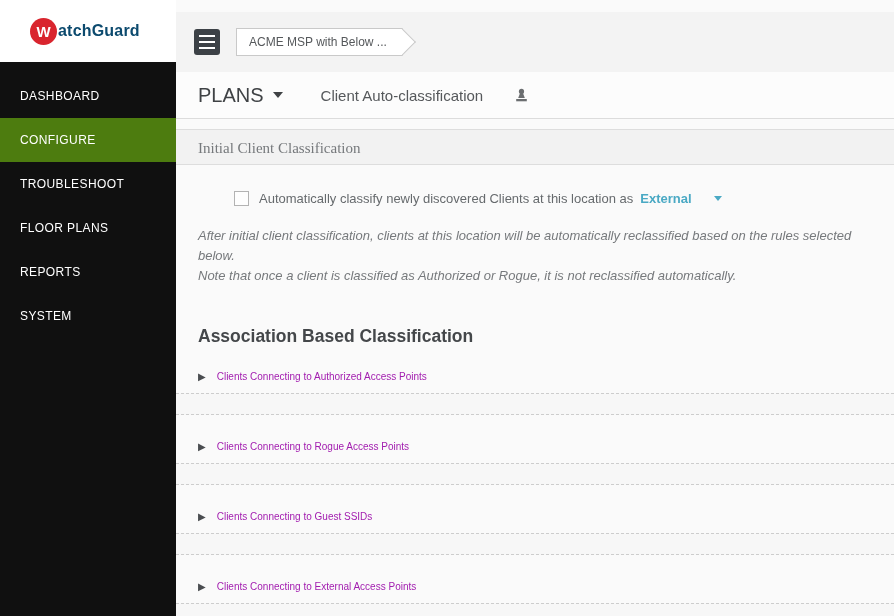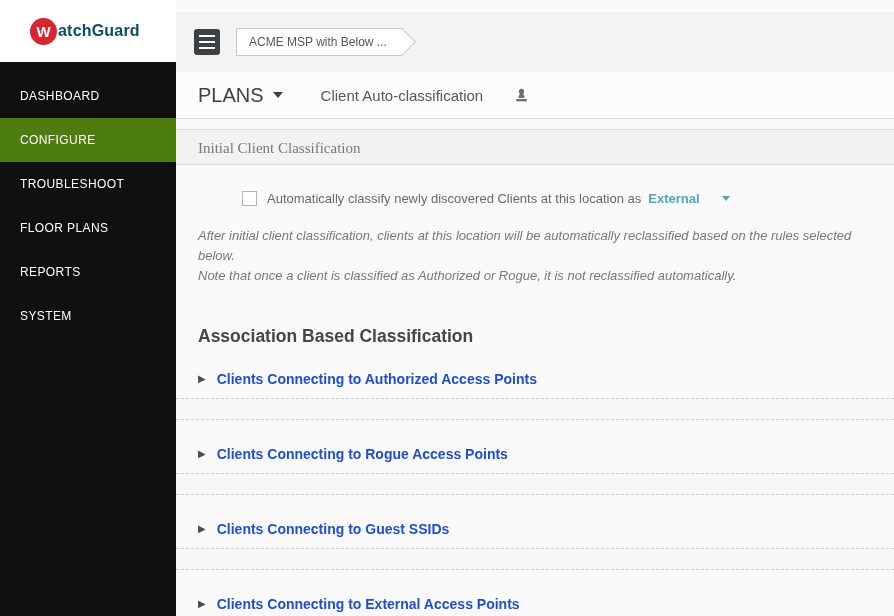--- a/index.html
+++ b/index.html
@@ -67,36 +67,36 @@
   }
   .page-title { font-size: 15px; color: #55585b; margin-left: 38px; }
   .title-icon { margin-left: 30px; display: flex; align-items: center; }
 
   .section-band {
     margin-top: 10px; height: 36px; line-height: 36px;
     background: #f2f2f2; border-top: 1px solid #dddddd; border-bottom: 1px solid #dddddd;
     padding-left: 22px; color: #76797c; font-size: 15px; font-family: Liberation Serif, serif;
   }
 
-  .checkbox-row { display: flex; align-items: flex-end; margin: 26px 0 0 18px; font-size: 13px; color: #666a6d; padding-left: 48px; }
+  .checkbox-row { display: flex; align-items: flex-end; margin: 26px 0 0 10px; font-size: 13px; color: #666a6d; padding-left: 48px; }
   .checkbox { width: 15px; height: 15px; border: 1px solid #b3b3b3; background: #fefefe; margin-right: 10px; cursor: pointer; flex: 0 0 auto; }
   .dropdown { margin-left: 7px; color: #4aa9c4; font-weight: bold; display: flex; align-items: center; gap: 22px; cursor: pointer; }
 
   .note {
     margin: 20px 0 0 22px; max-width: 662px;
     font-size: 13px; font-style: italic; color: #76797c; line-height: 1.55;
   }
 
   .assoc-heading { margin: 40px 0 0 22px; font-size: 17.5px; font-weight: bold; color: #44474a; }
 
   .rules { margin-top: 24px; }
   .rule { margin-bottom: 26px; }
   .rule-header { display: flex; align-items: center; gap: 11px; padding: 0 0 11px 22px; cursor: pointer; }
   .tri { font-size: 10px; color: #4a4d50; line-height: 1; }
-  .rule-label { font-size: 14px; font-weight: bold; color: #1d4ed8; }
+  .rule-label { font-size: 10px; font-weight: normal; color: #a21caf; }
   .rule-body { height: 22px; border-top: 1px dashed #cdcdcd; border-bottom: 1px dashed #cdcdcd; background: #f7f7f7; }
 
   .footer-bar { position: absolute; left: 0; bottom: 0; width: 100%; height: 9px; background: #24384a; }
 </style>
 </head>
 <body>
 
 <div class="app">
 
   <div class="sidebar">

